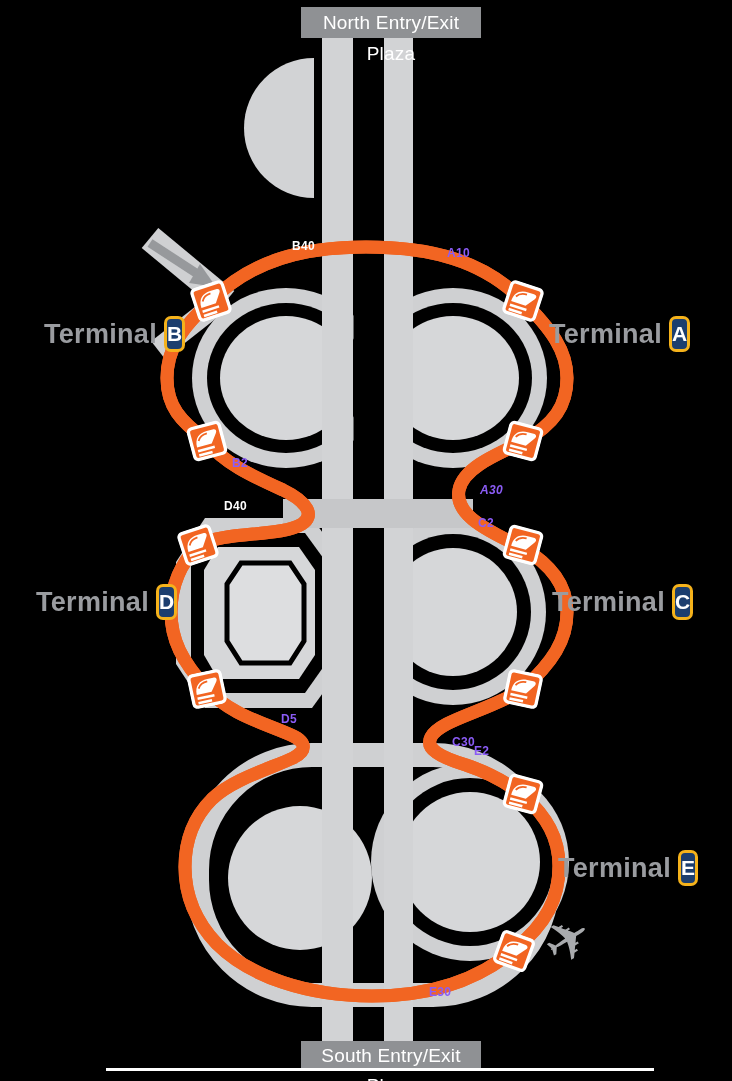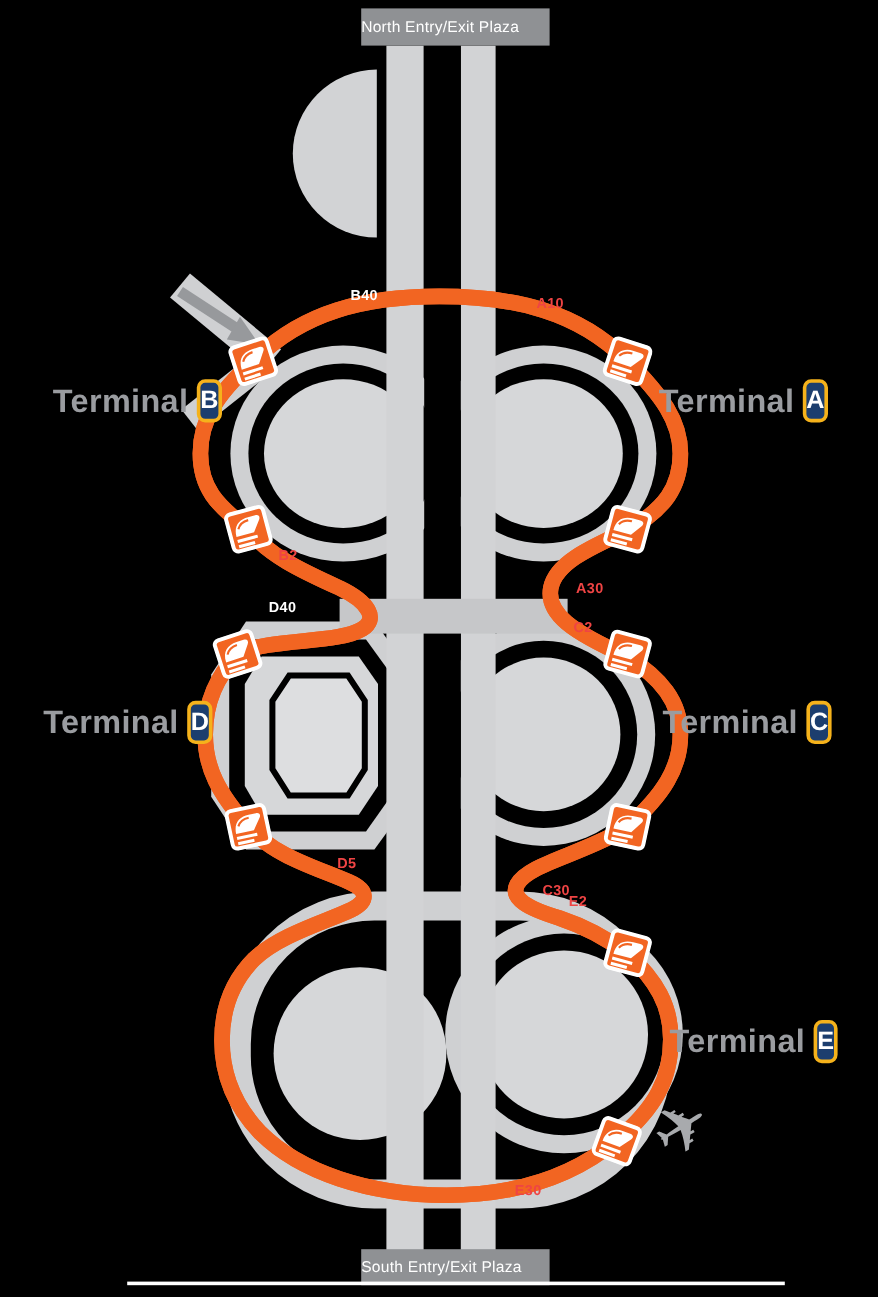--- a/index.html
+++ b/index.html
@@ -1,37 +1,37 @@
 <!DOCTYPE html>
 <html><head>
 <meta charset="utf-8">
 <style>
   html,body{margin:0;padding:0;background:#000;}
   #stage{position:relative;width:732px;height:1081px;background:#000;overflow:hidden;
          font-family:"Liberation Sans",sans-serif;}
   #mapsvg{position:absolute;left:0;top:0;}
 
-  .plaza{position:absolute;width:157px;height:31px;background:#8F9194;color:#fff;
-         font-size:13px;text-align:left;line-height:31px;letter-spacing:.2px;}
+  .plaza{position:absolute;width:180px;height:31px;background:#8F9194;color:#fff;
+         font-size:19px;text-align:center;line-height:31px;letter-spacing:.2px;}
   .plaza.north{left:301px;top:7px;}
   .plaza.south{left:301px;top:1041px;height:30px;line-height:30px;}
 
   .terminal{position:absolute;width:140px;display:flex;flex-direction:row;
             align-items:center;gap:7px;}
   .t-name{color:#9A9CA0;font-size:27px;font-weight:bold;letter-spacing:.3px;}
   .t-badge{width:30px;height:30px;background:#1C3E6E;border:3px solid #F5B21B;
            border-radius:7px;color:#fff;font-size:21px;font-weight:bold;
            display:flex;align-items:center;justify-content:center;}
   .term-b{left:44px;top:316px;}
   .term-a{left:549px;top:316px;}
   .term-d{left:36px;top:584px;}
   .term-c{left:552px;top:584px;}
   .term-e{left:558px;top:850px;}
 
-  .stop-label{position:absolute;font-size:12px;font-weight:bold;color:#ef4444;
+  .stop-label{position:absolute;font-size:12px;font-weight:bold;color:#8b5cf6;
               letter-spacing:.3px;white-space:nowrap;}
   .stop-label.on-route{color:#fff;}
 
   .bottom-line{position:absolute;left:106px;top:1068px;width:548px;height:3px;background:#fff;}
 </style>
 </head>
 <body>
 
 <div id="stage">
 
@@ -186,21 +186,21 @@
     <div class="t-badge">C</div>
   </div>
   <div class="terminal term-e">
     <div class="t-name">Terminal</div>
     <div class="t-badge">E</div>
   </div>
 
   <span class="stop-label on-route" style="left:268px;top:239px;margin-left:24px;">B40</span>
   <span class="stop-label" style="left:447px;top:246px;">A10</span>
   <span class="stop-label" style="left:196px;top:456px;padding-left:36px;">B2</span>
-  <span class="stop-label" style="left:480px;top:483px;">A30</span>
+  <span class="stop-label" style="left:480px;top:483px;font-style:italic;">A30</span>
   <span class="stop-label" style="left:478px;top:500px;margin-top:16px;">C2</span>
   <span class="stop-label on-route" style="left:224px;top:499px;">D40</span>
   <span class="stop-label" style="left:281px;top:712px;text-align:center;">D5</span>
   <span class="stop-label" style="left:452px;top:735px;">C30</span>
   <span class="stop-label" style="left:474px;top:744px;">E2</span>
   <span class="stop-label" style="left:429px;top:985px;">E30</span>
 
   <div class="bottom-line"></div>
 </div>
 

